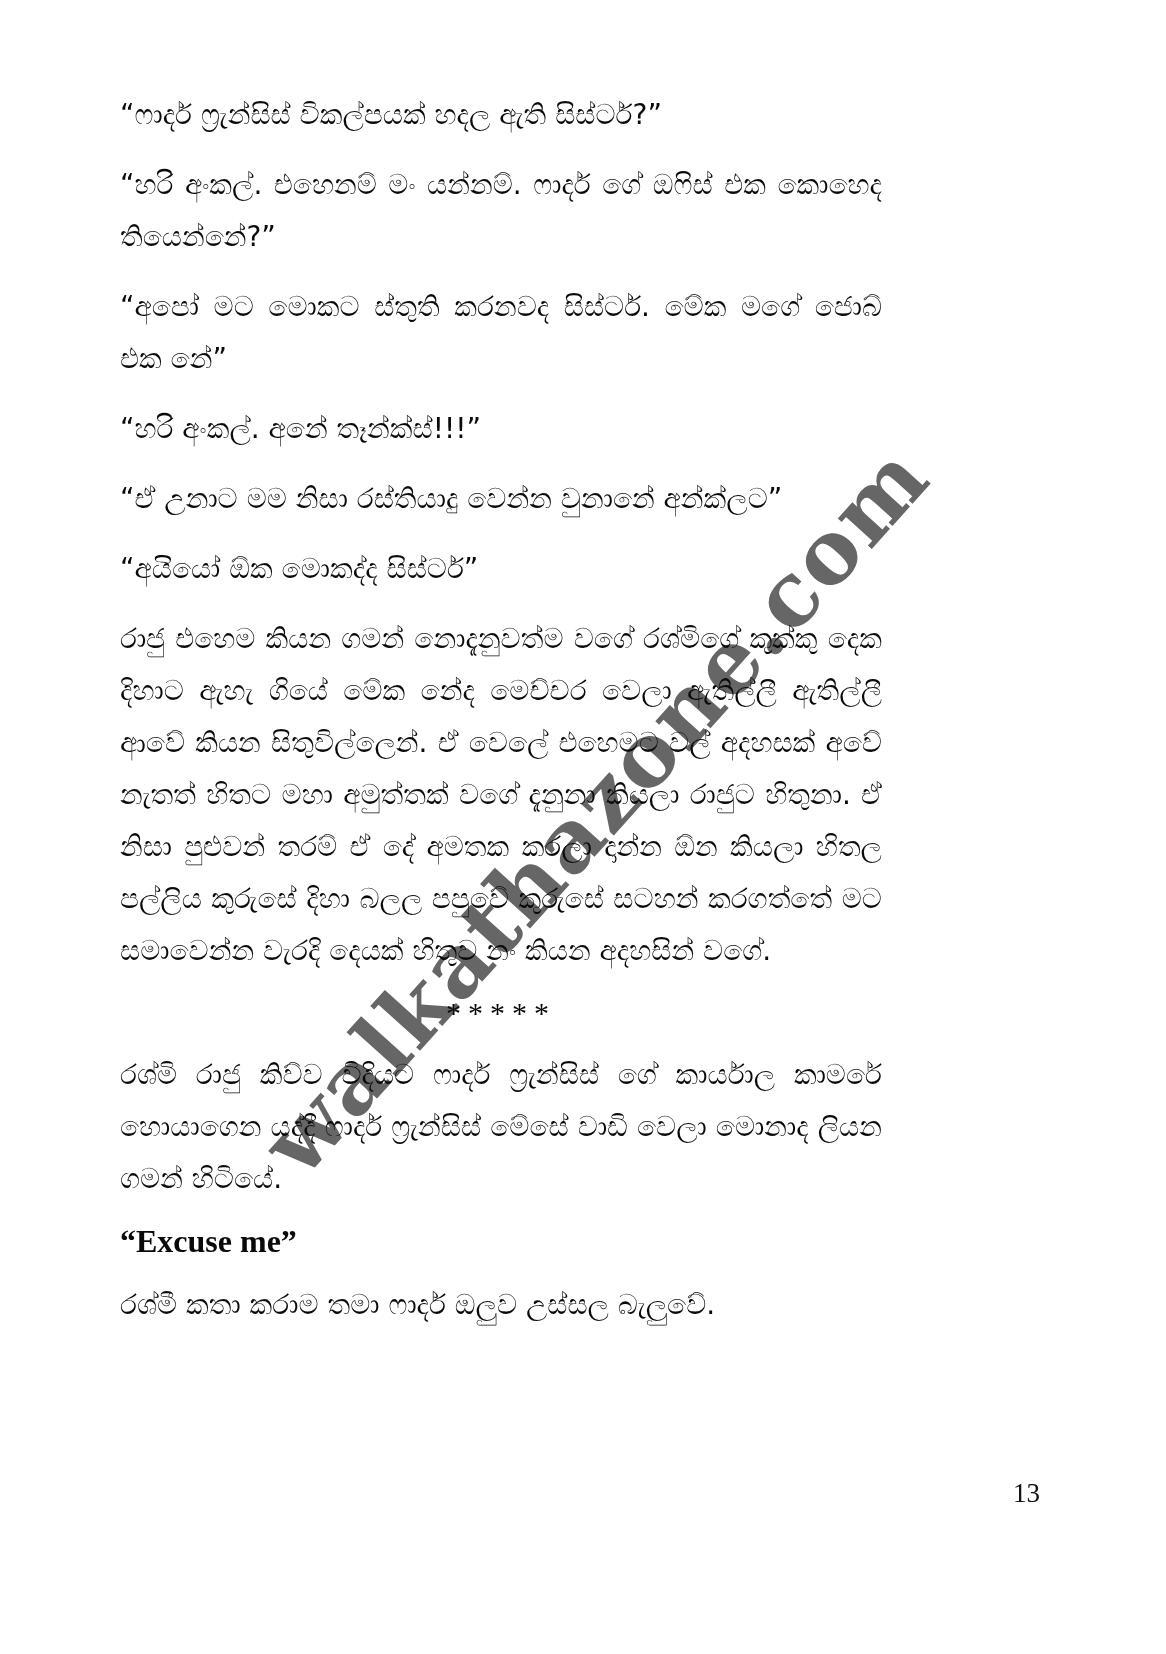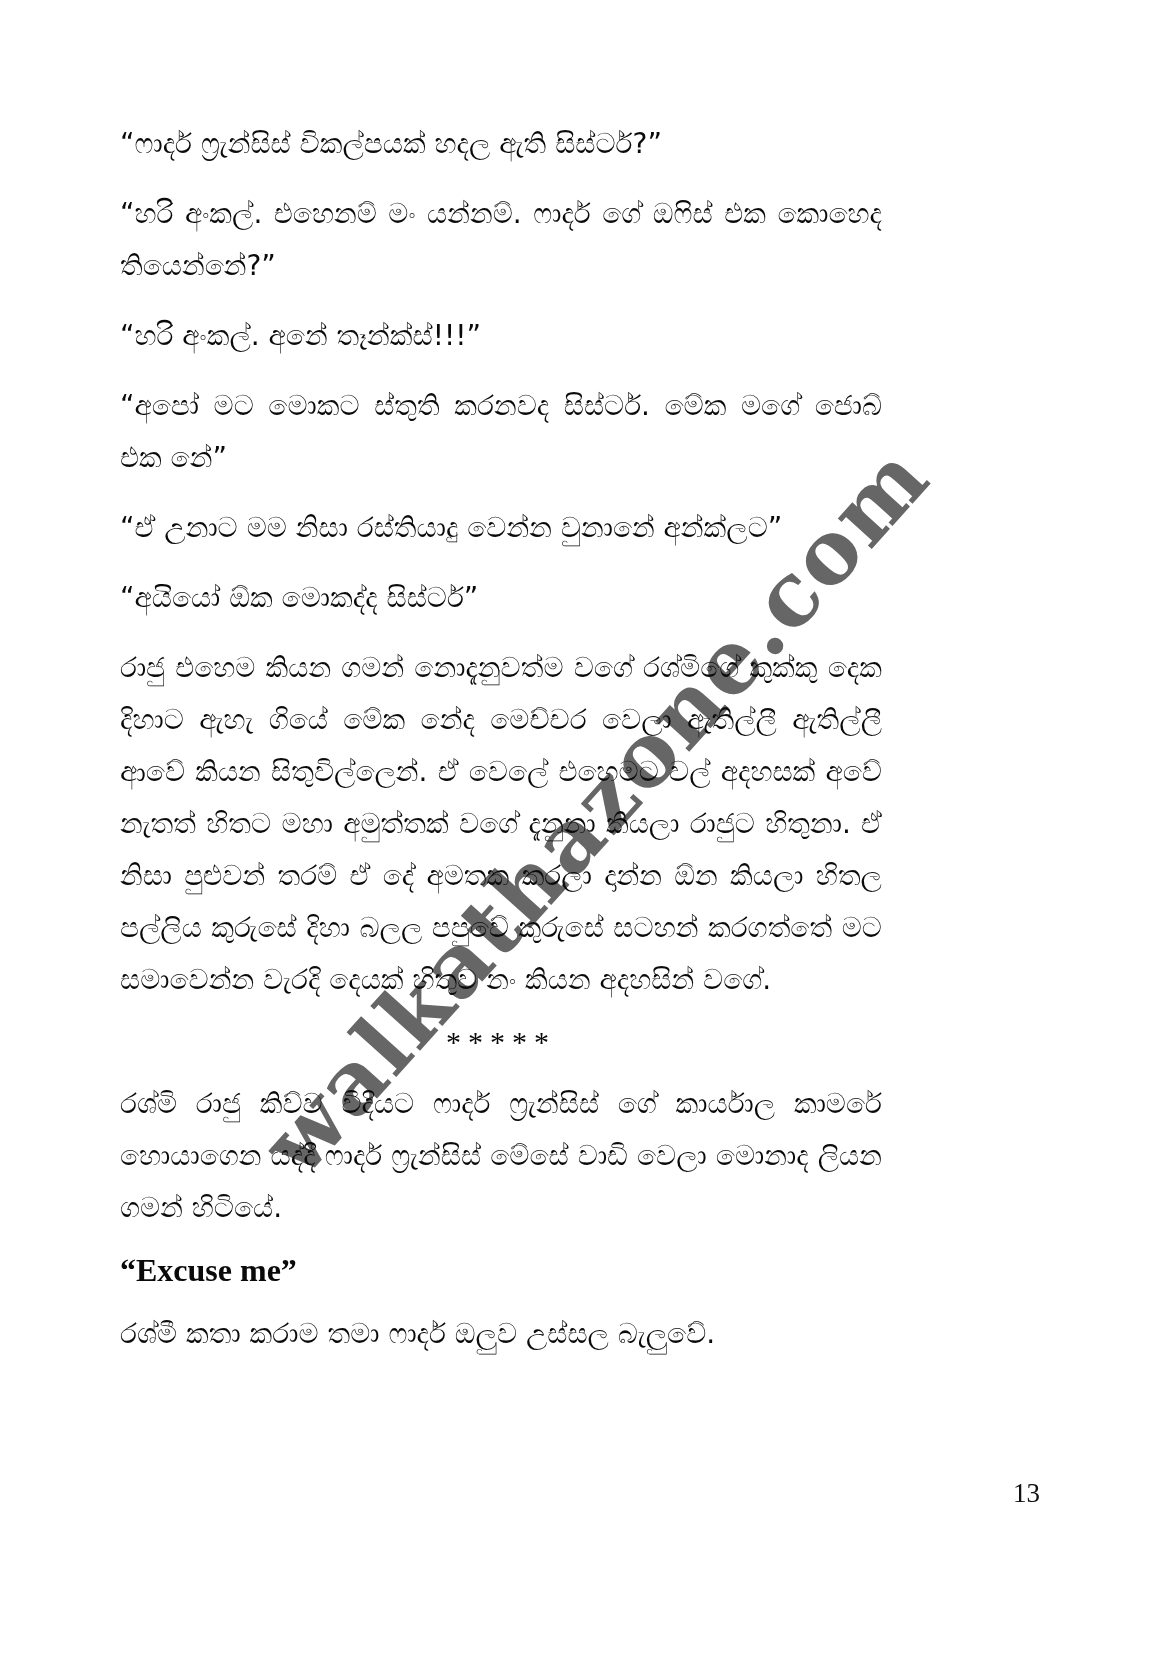--- a/index.html
+++ b/index.html
@@ -29,23 +29,22 @@
     white-space: nowrap;
     z-index: 0;
     user-select: none;
   }
   .content {
     position: absolute;
     left: 0;
     top: 0;
     width: 1002px;
     box-sizing: border-box;
-    padding: 70px 120px 0 120px;
+    padding: 89px 120px 0 120px;
     z-index: 1;
-    margin-top: 48px;
   }
   .content p {
     margin: 0;
     font-size: 28px;
     line-height: 52px;
     text-align: justify;
   }
   p.dialogue {
     margin-bottom: 18px;
   }
@@ -81,22 +80,22 @@
 </head>
 <body>
 
 <div class="page">
 
   <div class="watermark">walkathazone.com</div>
 
   <div class="content">
     <p class="dialogue">“ෆාදර් ෆ්‍රැන්සිස් විකල්පයක් හදල ඇති සිස්ටර්?”</p>
     <p class="dialogue">“හරි අංකල්. එහෙනම් මං යන්නම්. ෆාදර් ගේ ඔෆිස් එක කොහෙද තියෙන්නේ?”</p>
+    <p class="dialogue">“අපෝ මට මොකට ස්තුති කරනවද සිස්ටර්. මේක මගේ ජොබ් එක නේ”</p>
     <p class="dialogue">“හරි අංකල්. අනේ තෑන්ක්ස්!!!”</p>
-    <p class="dialogue">“අපෝ මට මොකට ස්තුති කරනවද සිස්ටර්. මේක මගේ ජොබ් එක නේ”</p>
     <p class="dialogue">“ඒ උනාට මම නිසා රස්තියාදු වෙන්න වුනානේ අන්ක්ලට”</p>
     <p class="dialogue">“අයියෝ ඕක මොකද්ද සිස්ටර්”</p>
     <p class="narrative">රාජු එහෙම කියන ගමන් නොදැනුවත්ම වගේ රශ්මිගේ කුක්කු දෙක දිහාට ඇහැ ගියේ මේක නේද මෙච්චර වෙලා ඇතිල්ලී ඇතිල්ලී ආවේ කියන සිතුවිල්ලෙන්. ඒ වෙලේ එහෙමට වල් අදහසක් අවේ නැතත් හිතට මහා අමුත්තක් වගේ දැනුනා කියලා රාජුට හිතුනා. ඒ නිසා පුළුවන් තරම් ඒ දේ අමතක කරලා දාන්න ඕන කියලා හිතල පල්ලිය කුරුසේ දිහා බලල පපුවේ කුරුසේ සටහන් කරගත්තේ මට සමාවෙන්න වැරදි දෙයක් හිතුව නං කියන අදහසින් වගේ.</p>
     <p class="separator">*****</p>
     <p class="narrative">රශ්මි රාජු කිව්ව විදියට ෆාදර් ෆ්‍රැන්සිස් ගේ කාර්යාල කාමරේ හොයාගෙන යද්දී ෆාදර් ෆ්‍රැන්සිස් මේසේ වාඩි වෙලා මොනාද ලියන ගමන් හිටියේ.</p>
     <p class="english">“Excuse me”</p>
     <p class="narrative">රශ්මී කතා කරාම තමා ෆාදර් ඔලුව උස්සල බැලුවේ.</p>
   </div>
 
   <div class="page-number">13</div>

